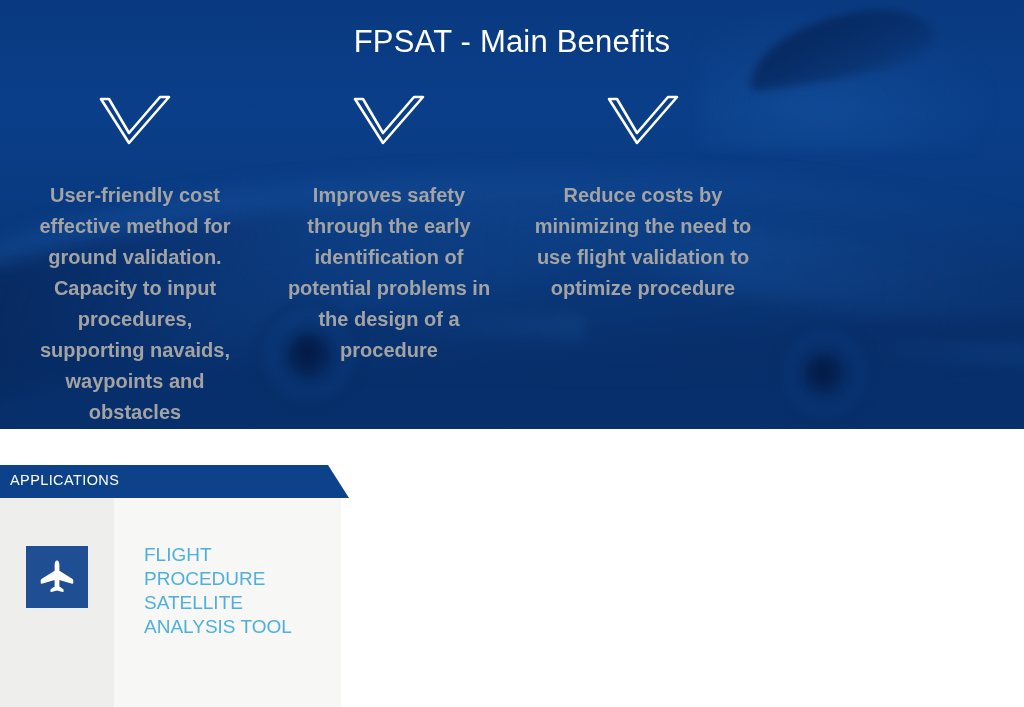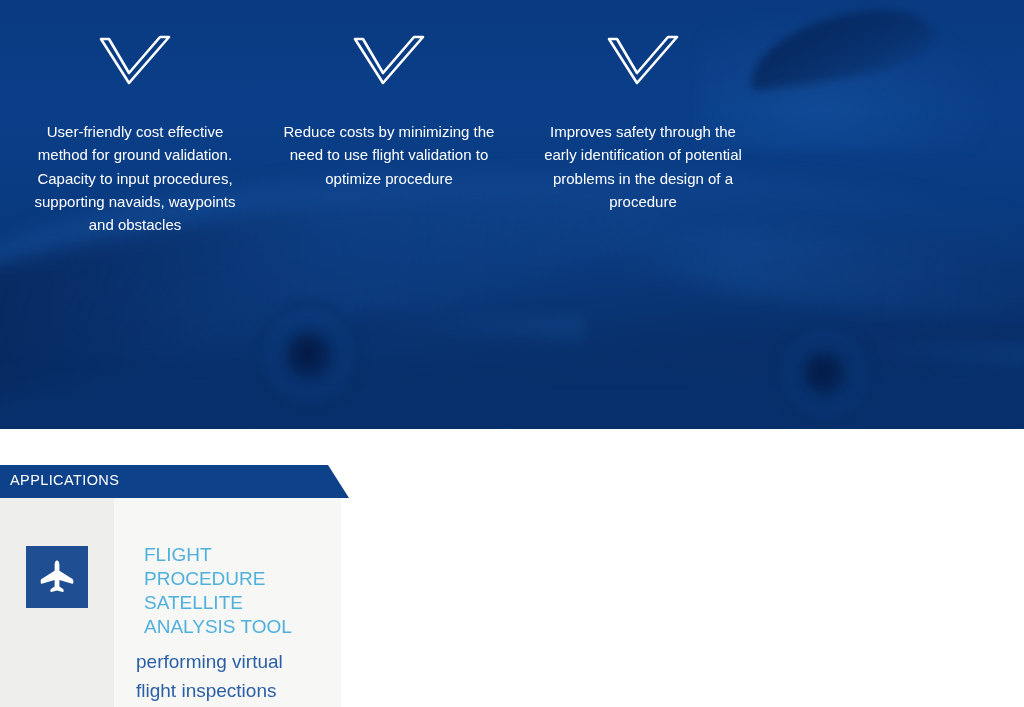--- a/index.html
+++ b/index.html
@@ -168,24 +168,24 @@
   }
   .check-wrap {
     height: 60px;
     display: flex;
     align-items: flex-start;
     justify-content: center;
   }
   .check-icon { display: block; }
   .benefit-text {
     margin: 26px 0 0 0;
-    color: #ffffff;
-    font-size: 15px;
+    color: #a3a3a3;
+    font-size: 20px;
     line-height: 1.55;
-    font-weight: 400;
+    font-weight: 700;
   }
 
   
   .apps-section {
     position: relative;
     width: 1024px;
     height: 196px;
     background: #ffffff;
   }
   .apps-banner {
@@ -267,48 +267,49 @@
   <div class="cockpit"></div>
   <div class="pylon pylon-l"></div>
   <div class="pylon pylon-r"></div>
   <div class="engine engine-left"></div>
   <div class="engine-core engine-core-l"></div>
   <div class="engine engine-right"></div>
   <div class="engine-core engine-core-r"></div>
   <div class="hero-vignette"></div>
 
   <div class="hero-content">
+    <h1 class="hero-title">FPSAT - Main Benefits</h1>
 
     <div class="benefits">
 
       <div class="benefit">
         <div class="check-wrap">
           <svg class="check-icon" width="74" height="56" viewBox="0 0 74 56" fill="none" xmlns="http://www.w3.org/2000/svg" aria-hidden="true">
             <path d="M3 5 L31 49 L71 3 L62 3 L31 39 L11 5 Z" fill="none" stroke="#ffffff" stroke-width="2.6" stroke-linejoin="round" stroke-linecap="round"></path>
           </svg>
         </div>
         <p class="benefit-text">User-friendly cost effective method for ground validation. Capacity to input procedures, supporting navaids, waypoints and obstacles</p>
       </div>
 
       <div class="benefit">
         <div class="check-wrap">
           <svg class="check-icon" width="74" height="56" viewBox="0 0 74 56" fill="none" xmlns="http://www.w3.org/2000/svg" aria-hidden="true">
             <path d="M3 5 L31 49 L71 3 L62 3 L31 39 L11 5 Z" fill="none" stroke="#ffffff" stroke-width="2.6" stroke-linejoin="round" stroke-linecap="round"></path>
           </svg>
         </div>
-        <p class="benefit-text">Reduce costs by minimizing the need to use flight validation to optimize procedure</p>
+        <p class="benefit-text">Improves safety through the early identification of potential problems in the design of a procedure</p>
       </div>
 
       <div class="benefit">
         <div class="check-wrap">
           <svg class="check-icon" width="74" height="56" viewBox="0 0 74 56" fill="none" xmlns="http://www.w3.org/2000/svg" aria-hidden="true">
             <path d="M3 5 L31 49 L71 3 L62 3 L31 39 L11 5 Z" fill="none" stroke="#ffffff" stroke-width="2.6" stroke-linejoin="round" stroke-linecap="round"></path>
           </svg>
         </div>
-        <p class="benefit-text">Improves safety through the early identification of potential problems in the design of a procedure</p>
+        <p class="benefit-text">Reduce costs by minimizing the need to use flight validation to optimize procedure</p>
       </div>
 
 
     </div>
   </div>
 </section>
 
 <section class="apps-section">
 
   <div class="apps-banner">
@@ -318,17 +319,16 @@
   <div class="app-card">
     <div class="app-icon-panel">
       <div class="app-icon-tile">
         <svg width="38" height="38" viewBox="0 0 24 24" aria-hidden="true" xmlns="http://www.w3.org/2000/svg">
           <path fill="#ffffff" d="M12 1.6c-.95 0-1.5 1.25-1.5 2.9v3.6L2.2 13.2c-.3.2-.5.55-.5.95v1.5c0 .38.35.65.72.55l8.08-2.3v4.05l-2.35 1.6c-.2.14-.32.37-.32.62v.88c0 .3.28.5.56.43L12 20.6l3.61.88c.28.07.56-.13.56-.43v-.88c0-.25-.12-.48-.32-.62l-2.35-1.6V13.9l8.08 2.3c.37.1.72-.17.72-.55v-1.5c0-.4-.2-.75-.5-.95L13.5 8.1V4.5c0-1.65-.55-2.9-1.5-2.9z"></path>
         </svg>
       </div>
     </div>
     <div class="app-body">
       <p class="app-title">FLIGHT PROCEDURE SATELLITE ANALYSIS TOOL</p>
-      <p class="app-subtitle">performing virtual flight inspections</p>
     </div>
   </div>
 
 </section>
 
 </body></html>

